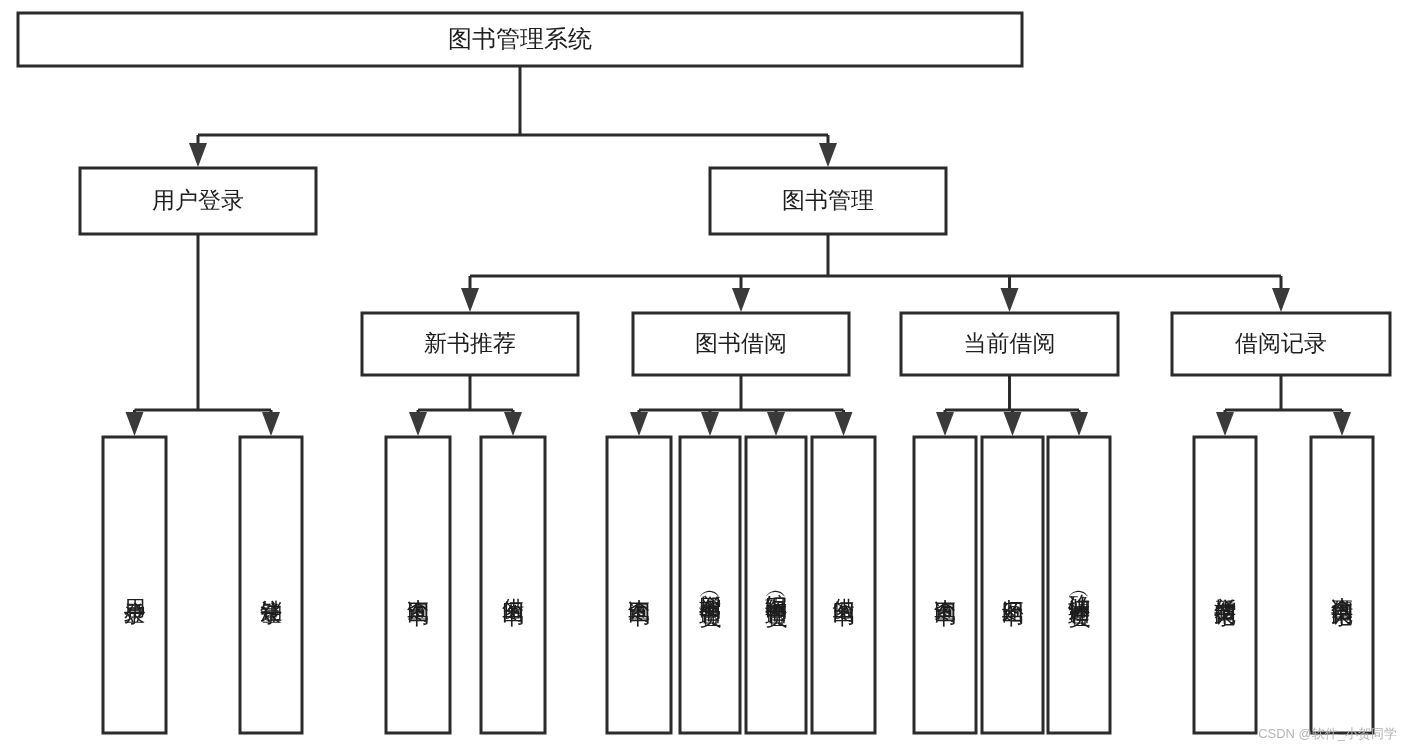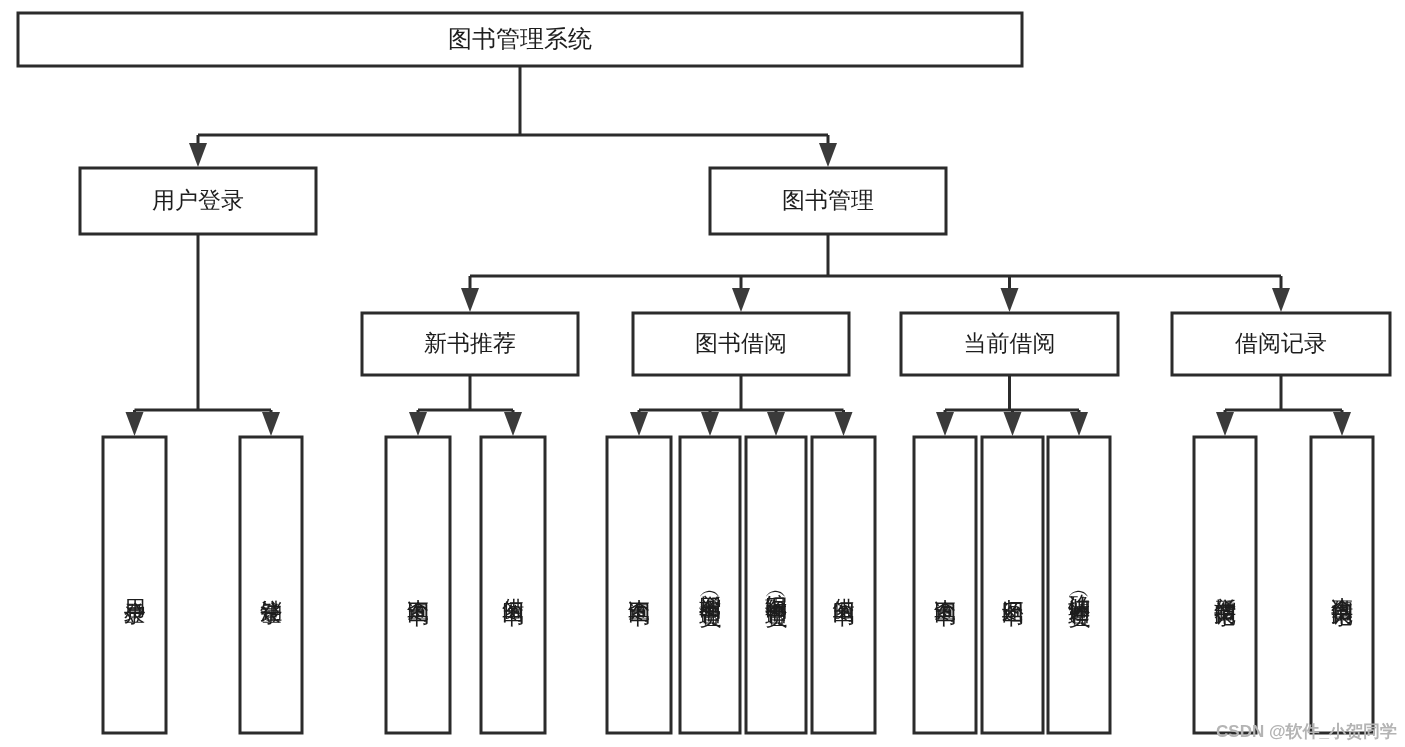--- a/index.html
+++ b/index.html
@@ -70,25 +70,24 @@
     color: #1d1d1d;
     letter-spacing: 2px;
     white-space: nowrap;
     pointer-events: none;
   }
   .watermark {
     position: absolute;
     right: 8px;
     bottom: 4px;
     font-family: "Liberation Sans", "DejaVu Sans", sans-serif;
-    font-size: 17px;
+    font-size: 13px;
     color: #b4b4b4;
     white-space: nowrap;
     user-select: none;
-    font-weight: bold;
   }
 </style>
 </head>
 <body>
 
 <div id="diagram-root">
 
   <svg id="flowchart" viewBox="0 0 1405 747">
     <g id="connectors-layer">
         <path d="M520 66 L520 135" class="connector"></path>

